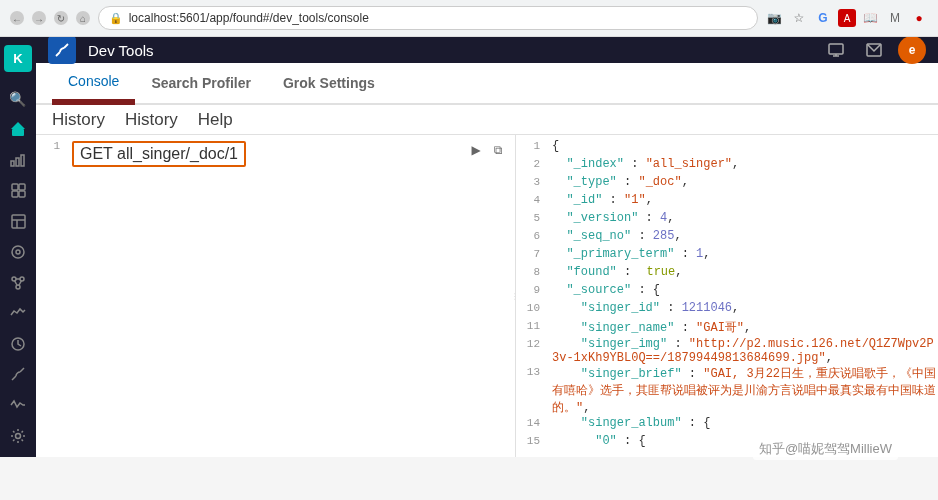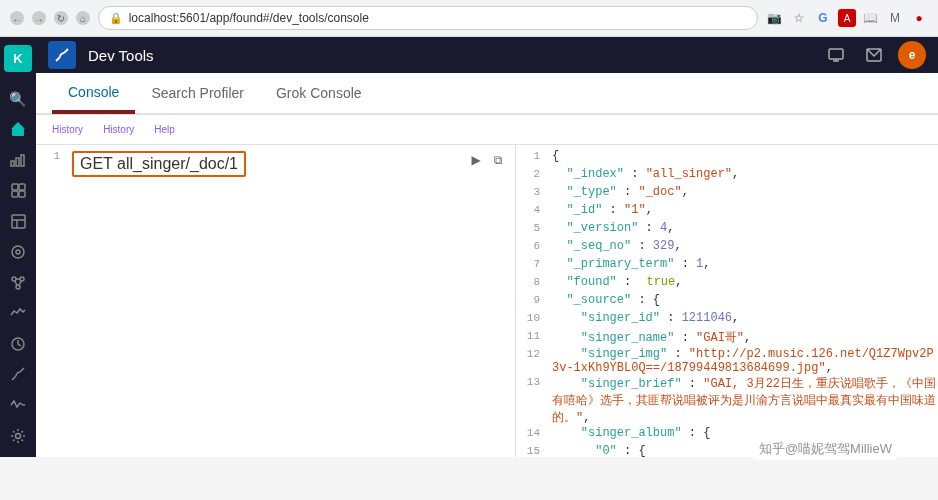--- a/index.html
+++ b/index.html
@@ -8,44 +8,44 @@
     
     .browser-chrome { background: #f1f3f4; border-bottom: 1px solid #ddd; }
     .browser-toolbar { display: flex; align-items: center; padding: 6px 10px; gap: 8px; height: 36px; }
     .browser-btn { width: 14px; height: 14px; border-radius: 50%; border: none; cursor: pointer; background: #ccc; display: flex; align-items: center; justify-content: center; font-size: 10px; color: #666; }
     .address-bar { flex: 1; background: white; border: 1px solid #ccc; border-radius: 12px; padding: 2px 10px; font-size: 12px; color: #333; display: flex; align-items: center; gap: 6px; height: 24px; }
     .address-text { font-size: 12px; color: #333; }
     .browser-actions { display: flex; gap: 6px; align-items: center; }
     .browser-action-icon { width: 18px; height: 18px; display: flex; align-items: center; justify-content: center; color: #666; font-size: 12px; cursor: pointer; }
 
     
-    .app-header { background: #1a1a2e; display: flex; align-items: center; height: 36px; padding: 0 12px; gap: 12px; }
+    .app-header { background: #1a1a2e; display: flex; align-items: center; height: 26px; padding: 0 12px; gap: 12px; }
     .kibana-logo { width: 28px; height: 28px; background: #00bfb3; border-radius: 4px; display: flex; align-items: center; justify-content: center; color: white; font-weight: bold; font-size: 13px; }
     .app-title { color: white; font-size: 15px; font-weight: 500; flex: 1; }
     .header-icons { display: flex; gap: 10px; align-items: center; }
     .header-icon { color: #aaa; cursor: pointer; font-size: 16px; width: 28px; height: 28px; display: flex; align-items: center; justify-content: center; }
     .header-avatar { width: 28px; height: 28px; background: #e05c00; border-radius: 50%; display: flex; align-items: center; justify-content: center; color: white; font-size: 12px; font-weight: bold; }
 
     
     .main-layout { display: flex; height: calc(500px - 36px - 44px); }
     .sidebar { width: 36px; background: #1a1a2e; display: flex; flex-direction: column; align-items: center; padding: 8px 0; gap: 4px; }
     .sidebar-icon { width: 28px; height: 28px; display: flex; align-items: center; justify-content: center; color: #888; cursor: pointer; border-radius: 4px; font-size: 14px; }
     .sidebar-icon.active { color: #00bfb3; }
 
     
     .content-area { flex: 1; background: white; display: flex; flex-direction: column; overflow: hidden; }
 
     
     .tabs-bar { border-bottom: 2px solid #e0e0e0; display: flex; align-items: center; padding: 0 16px; height: 42px; }
-    .tab { padding: 10px 16px; font-size: 14px; color: #666; cursor: pointer; border-bottom: 2px solid transparent; margin-bottom: -2px; }
-    .tab.active { color: #006bb4; border-bottom: 4px solid #7f1d1d; font-weight: 500; }
+    .tab { padding: 10px 16px; font-size: 14px; color: #666; cursor: pointer; border-bottom: 2px solid transparent; margin-bottom: -2px; font-weight: bold; }
+    .tab.active { color: #006bb4; border-bottom: 6px solid #7f1d1d; font-weight: 500; }
 
     
     .menu-bar { display: flex; align-items: center; gap: 4px; padding: 4px 8px; border-bottom: 1px solid #e0e0e0; height: 30px; }
-    .menu-item { font-size: 10px; color: #8b5cf6; padding: 3px 8px; cursor: pointer; border-radius: 3px; text-align: center; }
+    .menu-item { font-size: 17px; color: #404040; padding: 3px 8px; cursor: pointer; border-radius: 3px; text-align: center; }
 
     
     .editor-area { display: flex; flex: 1; overflow: hidden; }
     .editor-pane { width: 480px; border-right: 1px solid #e0e0e0; display: flex; flex-direction: column; overflow: hidden; position: relative; }
     .output-pane { flex: 1; overflow: hidden; background: white; }
 
     
     .code-editor { flex: 1; padding: 4px 0; font-family: 'Courier New', monospace; font-size: 12px; overflow: auto; }
     .code-line { display: flex; align-items: flex-start; min-height: 18px; }
     .line-num { width: 32px; text-align: right; padding-right: 8px; color: #999; font-size: 11px; user-select: none; flex-shrink: 0; padding-top: 1px; }
@@ -200,21 +200,21 @@
               <polyline points="1,1 8,8 15,1"></polyline>
             </svg>
         </div>
         <div class="header-avatar">e</div>
       </div>
     </div>
 
     <div class="tabs-bar">
       <div class="tab active">Console</div>
       <div class="tab">Search Profiler</div>
-      <div class="tab">Grok Console</div>
+      <div class="tab">Grok Settings</div>
     </div>
 
     <div class="menu-bar">
       <span class="menu-item">History</span>
       <span class="menu-item">History</span>
       <span class="menu-item">Help</span>
     </div>
 
     <div class="editor-area">
 
@@ -253,21 +253,21 @@
           <div class="output-line">
             <span class="output-line-num">4</span>
             <span class="output-line-content">  <span class="key">"_id"</span> : <span class="str-val">"1"</span>,</span>
           </div>
           <div class="output-line">
             <span class="output-line-num">5</span>
             <span class="output-line-content">  <span class="key">"_version"</span> : <span class="num-val">4</span>,</span>
           </div>
           <div class="output-line">
             <span class="output-line-num">6</span>
-            <span class="output-line-content">  <span class="key">"_seq_no"</span> : <span class="num-val">329</span>,</span>
+            <span class="output-line-content">  <span class="key">"_seq_no"</span> : <span class="num-val">285</span>,</span>
           </div>
           <div class="output-line">
             <span class="output-line-num">7</span>
             <span class="output-line-content">  <span class="key">"_primary_term"</span> : <span class="num-val">1</span>,</span>
           </div>
           <div class="output-line">
             <span class="output-line-num">8</span>
             <span class="output-line-content">  <span class="key">"found"</span> : <span class="bool-val">true</span>,</span>
           </div>
           <div class="output-line">

